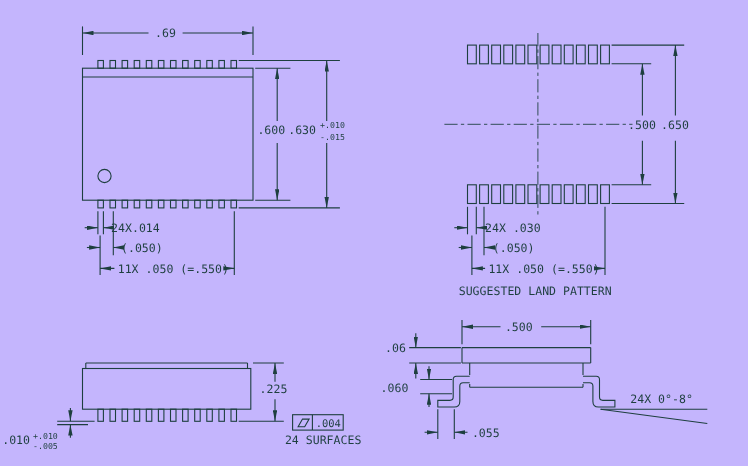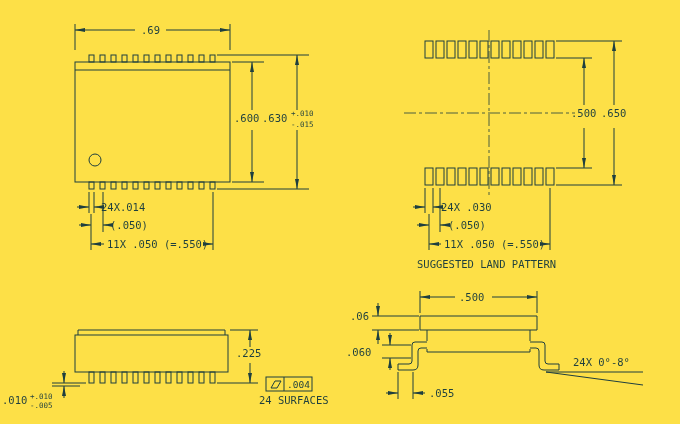--- a/index.html
+++ b/index.html
@@ -1,16 +1,16 @@
 <!DOCTYPE html>
 <html><head>
 <meta charset="utf-8">
 <style>
   html,body{margin:0;padding:0;background:#ffffff}
-  .stage{position:relative;width:680px;height:424px;background:#fde047;overflow:hidden}
+  .stage{position:relative;width:680px;height:424px;background:#c4b5fd;overflow:hidden}
   svg{display:block}
   .ln{fill:none;stroke:#1e3f3f;stroke-width:1;stroke-linecap:butt;stroke-linejoin:miter}
   .cl{fill:none;stroke:#1e3f3f;stroke-width:0.8;stroke-dasharray:12 3 3 3}
   text{font-family:"DejaVu Sans Mono","Liberation Mono",monospace;font-size:10.5px;fill:#1e3f3f;stroke:none}
   .tol{font-size:7.5px}
   .small{font-size:9.5px}
 </style>
 </head>
 <body>
 

